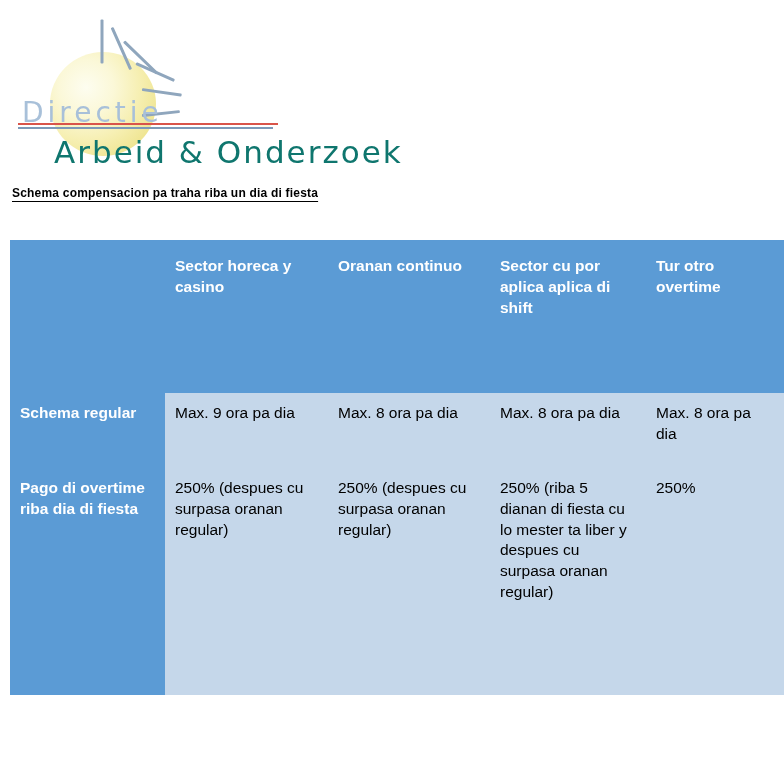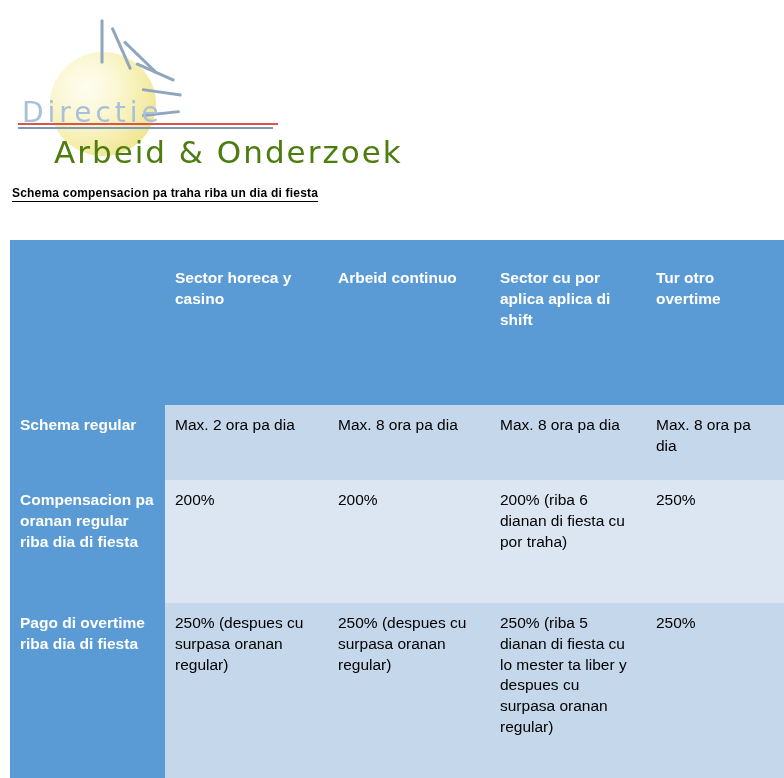--- a/index.html
+++ b/index.html
@@ -84,21 +84,21 @@
     height: 2px;
     background: #7d99b8;
   }
   .word-arbeid {
     position: absolute;
     left: 32px;
     top: 38px;
     font-family: "DejaVu Sans", sans-serif;
     font-size: 31px;
     letter-spacing: 2px;
-    color: #4d7c0f;
+    color: #0f766e;
     white-space: nowrap;
   }
 
   
   .doc-title {
     position: absolute;
     left: 12px;
     top: 186px;
     font-size: 12px;
     font-weight: bold;
@@ -134,21 +134,21 @@
     line-height: 1.34;
   }
 
   
   tr.head th {
     background: #5b9bd5;
     color: #ffffff;
     font-weight: bold;
     text-align: left;
     height: 128px;
-    padding-top: 28px;
+    padding-top: 16px;
   }
   tr.head th.corner {
     padding: 0;
   }
 
   
   td.rowlabel {
     background: #5b9bd5;
     color: #ffffff;
     font-weight: bold;
@@ -198,39 +198,32 @@
       <col class="c0">
         <col class="c1">
         <col class="c2">
         <col class="c3">
         <col class="c4">
     </colgroup>
     <thead>
       <tr class="head">
         <th class="corner"></th>
         <th>Sector horeca y casino</th>
-        <th>Arbeid continuo</th>
+        <th>Oranan continuo</th>
         <th>Sector cu por aplica aplica di shift</th>
         <th>Tur otro overtime</th>
       </tr>
     </thead>
     <tbody>
       <tr class="shade-a r1">
         <td class="rowlabel">Schema regular</td>
-        <td class="cell">Max. 2 ora pa dia</td>
+        <td class="cell">Max. 9 ora pa dia</td>
         <td class="cell">Max. 8 ora pa dia</td>
         <td class="cell">Max. 8 ora pa dia</td>
         <td class="cell">Max. 8 ora pa dia</td>
-      </tr>
-      <tr class="shade-b r2">
-        <td class="rowlabel">Compensacion pa oranan regular riba dia di fiesta</td>
-        <td class="cell">200%</td>
-        <td class="cell">200%</td>
-        <td class="cell">200% (riba 6 dianan di fiesta cu por traha)</td>
-        <td class="cell">250%</td>
       </tr>
       <tr class="shade-a r3">
         <td class="rowlabel">Pago di overtime riba dia di fiesta</td>
         <td class="cell">250% (despues cu surpasa oranan regular)</td>
         <td class="cell">250% (despues cu surpasa oranan regular)</td>
         <td class="cell">250% (riba 5 dianan di fiesta cu lo mester ta liber y despues cu surpasa oranan regular)</td>
         <td class="cell">250%</td>
       </tr>
     </tbody>
   </table>

